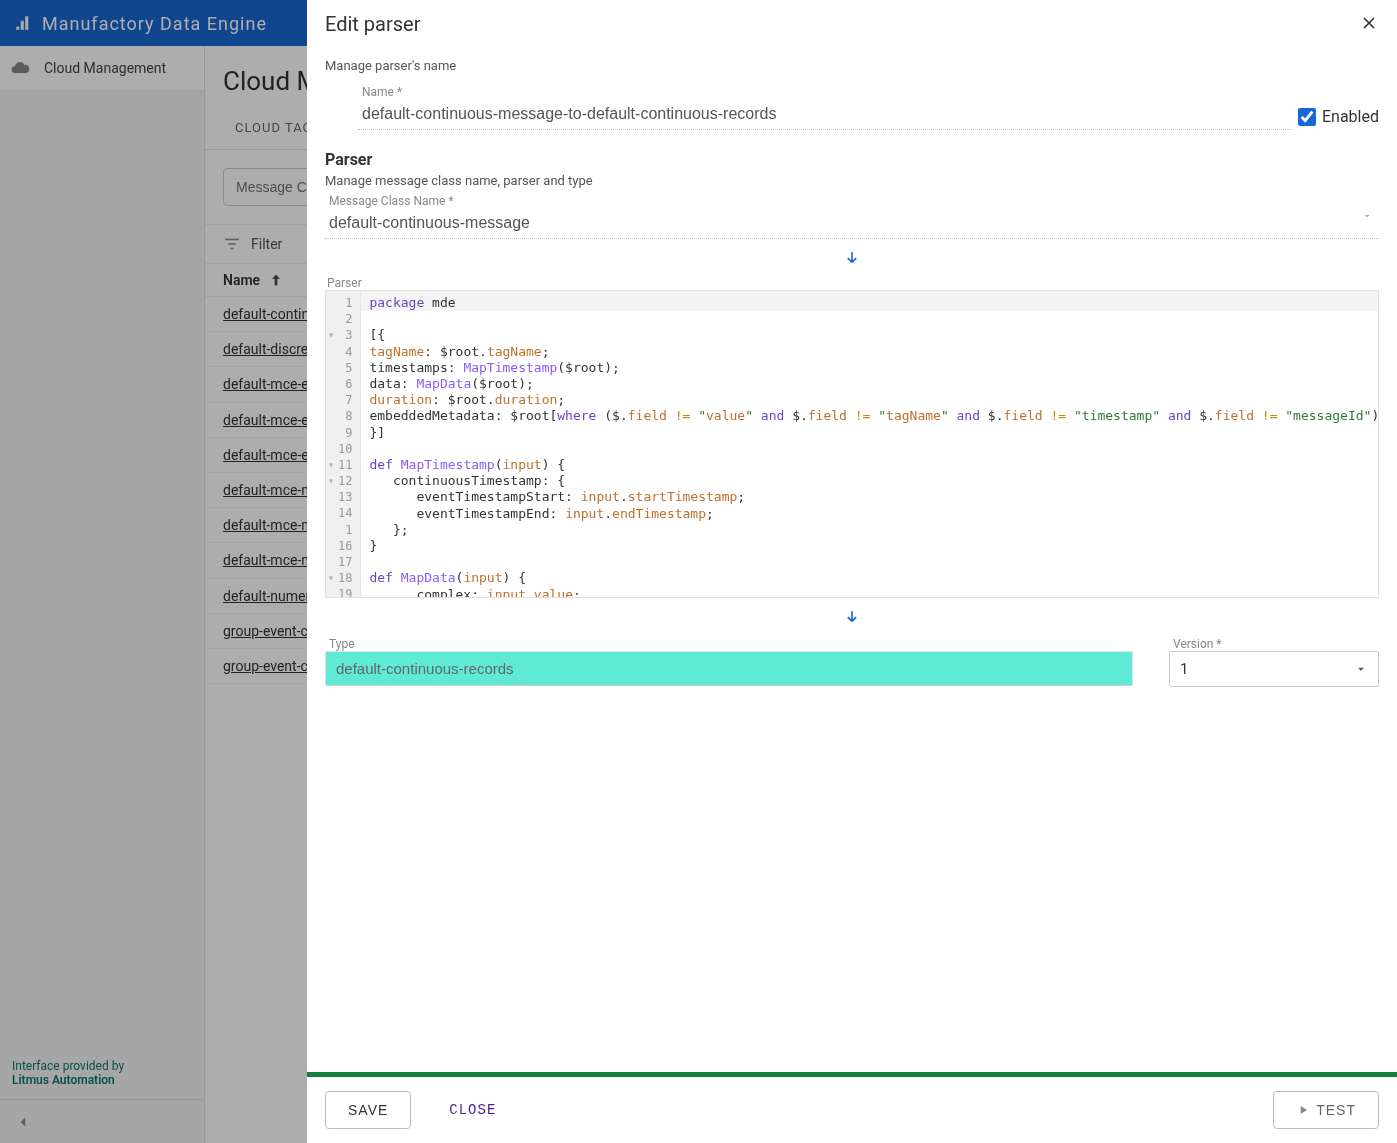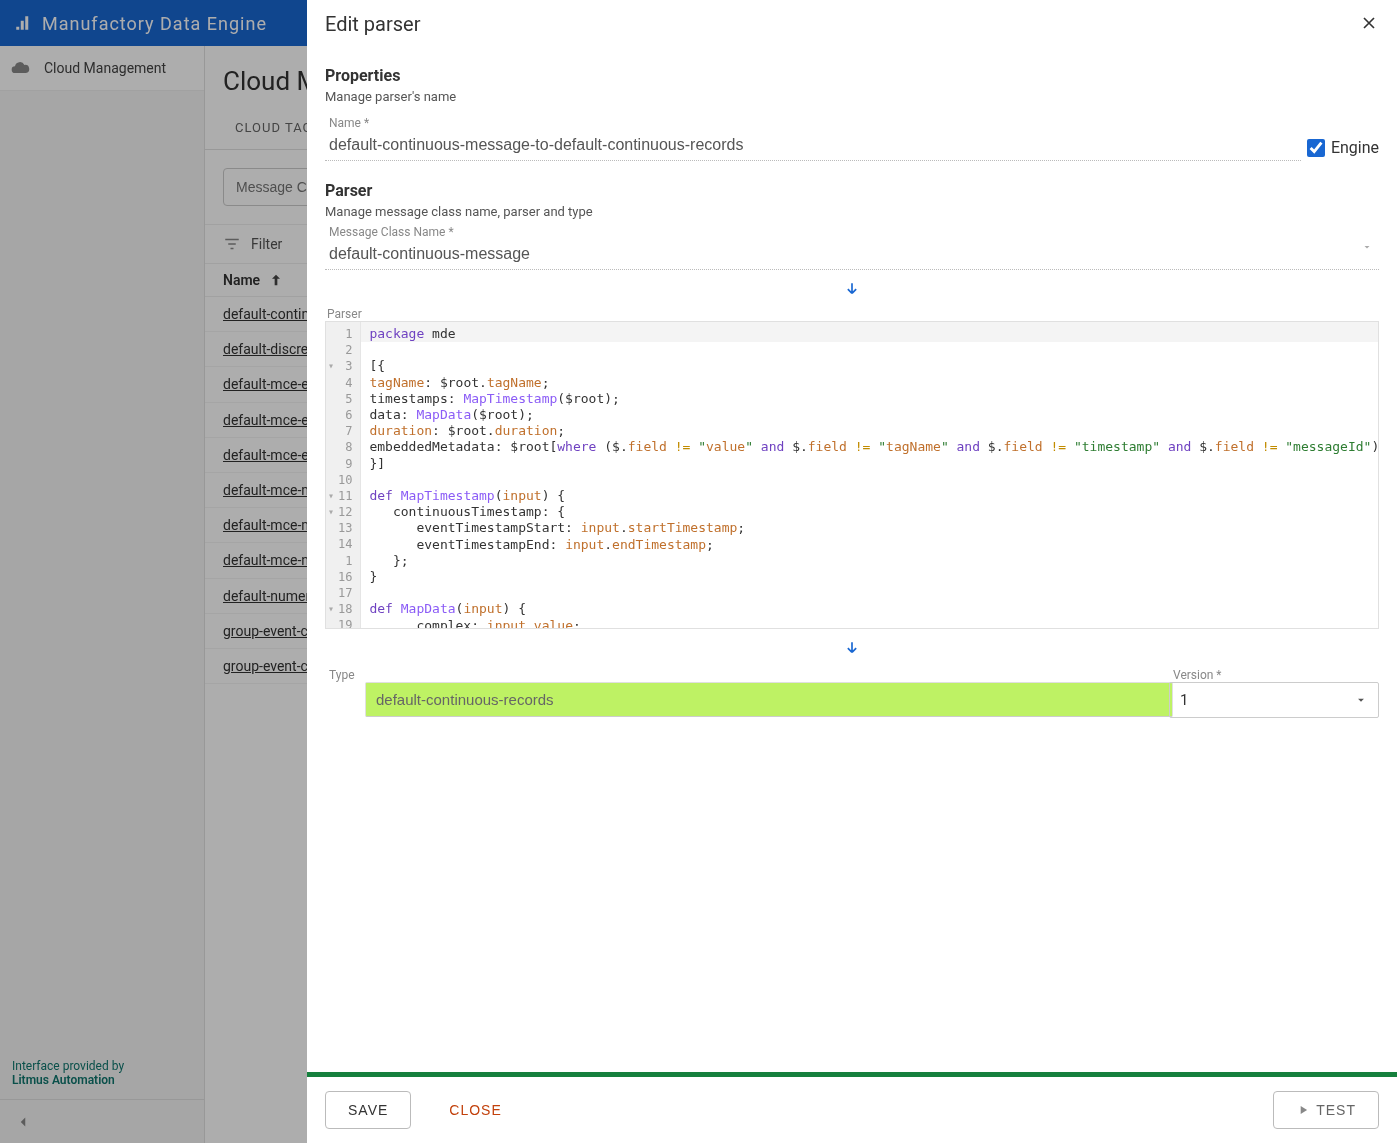--- a/index.html
+++ b/index.html
@@ -41,21 +41,21 @@
 .modal-close svg { width:20px; height:20px; fill:#444; }
 .modal-body { padding: 18px; flex:1; overflow:auto; }
 
 .section-title { font-weight:700; font-size:16px; margin-top: 12px; }
 .section-sub { font-size:13px; color:#555; margin-top:4px; margin-bottom:6px; }
 
 .field-row { position:relative; margin-top:6px; }
 .field-label { font-size:12px; color:#888; padding-left:4px; }
 .text-input { width:100%; border:none; border-bottom:1px dotted #bbb; padding:6px 4px; font-size:16px; color:#555; outline:none; background:transparent; }
 
-.name-row { display:flex; align-items:flex-end; gap:6px; }
+.name-row { display:flex; align-items:flex-end; gap:6px;margin-left:33px; }
 .name-row .field-row { flex:1; }
 .enabled-box { display:flex; align-items:center; gap:6px; font-size:16px; color:#333; padding-bottom:4px; }
 .enabled-box input { width:18px; height:18px; accent-color:#1967d2; }
 
 .select-wrap { position:relative; }
 .select-caret { position:absolute; right:6px; top:50%; transform:translateY(-50%); pointer-events:none; }
 .select-caret svg { width:12px; height:12px; fill:#aaa; }
 
 .arrow-center { text-align:center; margin: 10px 0 0 0; }
 .arrow-center svg { width:20px; height:20px; fill:#1967d2; }
@@ -72,28 +72,28 @@
 .tok-kw { color:#6f42c1; }
 .tok-fn { color:#8b5cf6; }
 .tok-str { color:#2e7d32; }
 .tok-op { color:#c28c00; }
 .tok-var { color:#c0702c; }
 
 
 .tv-row { display:flex; gap:36px; margin-top:6px; }
 .tv-row .type-col { flex:1; }
 .tv-row .ver-col { width:210px; }
-.readonly-input { width:100%; border:1px solid #e0e0e0; background:#bef264; padding:8px 10px; font-size:15px; color:#666; border-radius:2px; border-bottom:1px solid #ccc;margin-left:40px;}
+.readonly-input { width:100%; border:1px solid #e0e0e0; background:#5eead4; padding:8px 10px; font-size:15px; color:#666; border-radius:2px; border-bottom:1px solid #ccc;}
 .version-select { width:100%; border:1px solid #ccc; padding:8px 10px; font-size:15px; border-radius:2px; position:relative; display:flex; justify-content:space-between; align-items:center;}
 
 .modal-footer { border-top:5px solid #15803d; padding: 14px 18px; display:flex; align-items:center; justify-content:space-between; }
 .footer-left { display:flex; gap:16px; align-items:center; }
 .btn { padding:10px 22px; font-size:14px; letter-spacing:1px; cursor:pointer; border-radius:4px; }
 .btn-outline { border:1px solid #bbb; background:#fff; color:#333; }
-.btn-text { border:none; background:transparent; color:#c2410c; }
+.btn-text { border:none; background:transparent; color:#4c1d95;font-family:Liberation Mono, monospace; }
 .btn-test { border:1px solid #bbb; background:#fff; color:#666; display:flex; align-items:center; gap:6px; }
 .btn-test svg { width:14px; height:14px; fill:#888; }
 </style>
 </head>
 <body>
 
 <div class="app-header">
   <svg viewBox="0 0 24 24">
       <path d="M3 17h4v4H3v-4zm6-8h4v12H9V9zm6-6h4v18h-4V3z"></path>
     </svg>
@@ -163,31 +163,30 @@
   <div class="modal-header">
     <div class="modal-title">Edit parser</div>
     <div class="modal-close">
       <svg viewBox="0 0 24 24">
           <path d="M18 6L6 18M6 6l12 12" stroke="#333" stroke-width="2" fill="none"></path>
         </svg>
     </div>
   </div>
 
   <div class="modal-body">
-    <div class="section-title">Properties</div>
     <div class="section-sub">Manage parser's name</div>
 
     <div class="name-row">
       <div class="field-row">
         <div class="field-label">Name *</div>
         <input class="text-input" value="default-continuous-message-to-default-continuous-records" style="">
       </div>
       <label class="enabled-box">
         <input type="checkbox" id="enabled-cb" checked="" style="">
-        <span>Engine</span>
+        <span>Enabled</span>
       </label>
     </div>
 
     <div class="section-title" style="margin-top:20px">Parser</div>
     <div class="section-sub">Manage message class name, parser and type</div>
 
     <div class="field-row select-wrap">
       <div class="field-label">Message Class Name *</div>
       <input class="text-input" readonly="" value="default-continuous-message" style="">
       <span class="select-caret"><svg viewBox="0 0 24 24">

